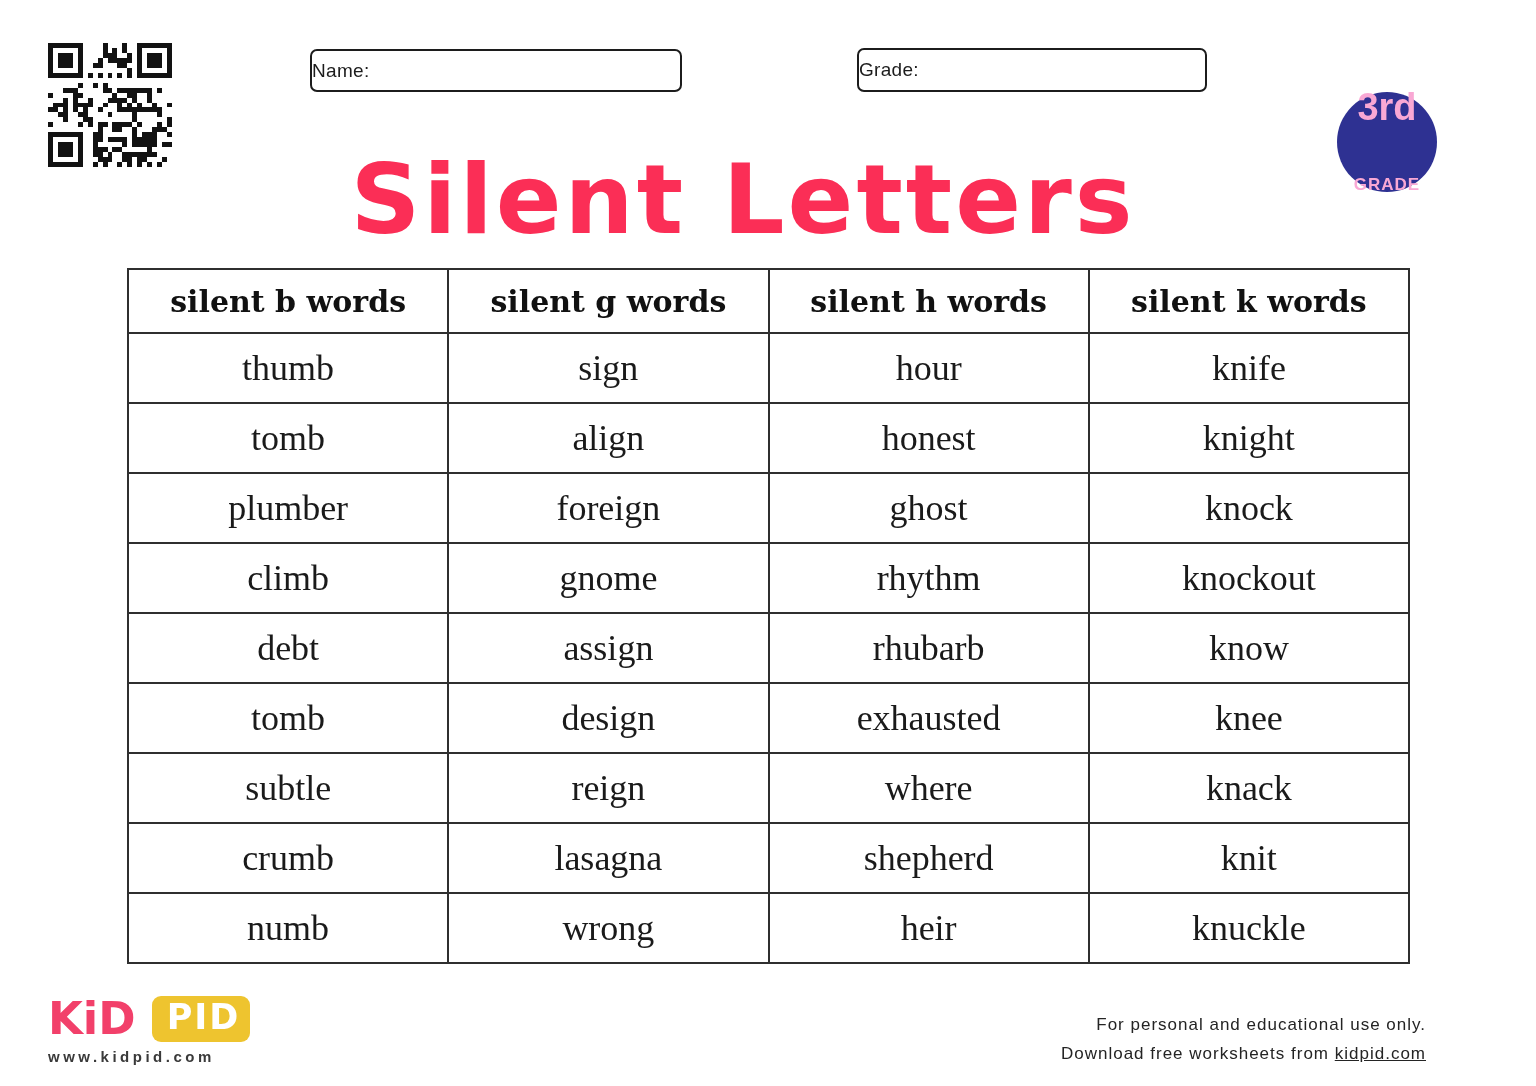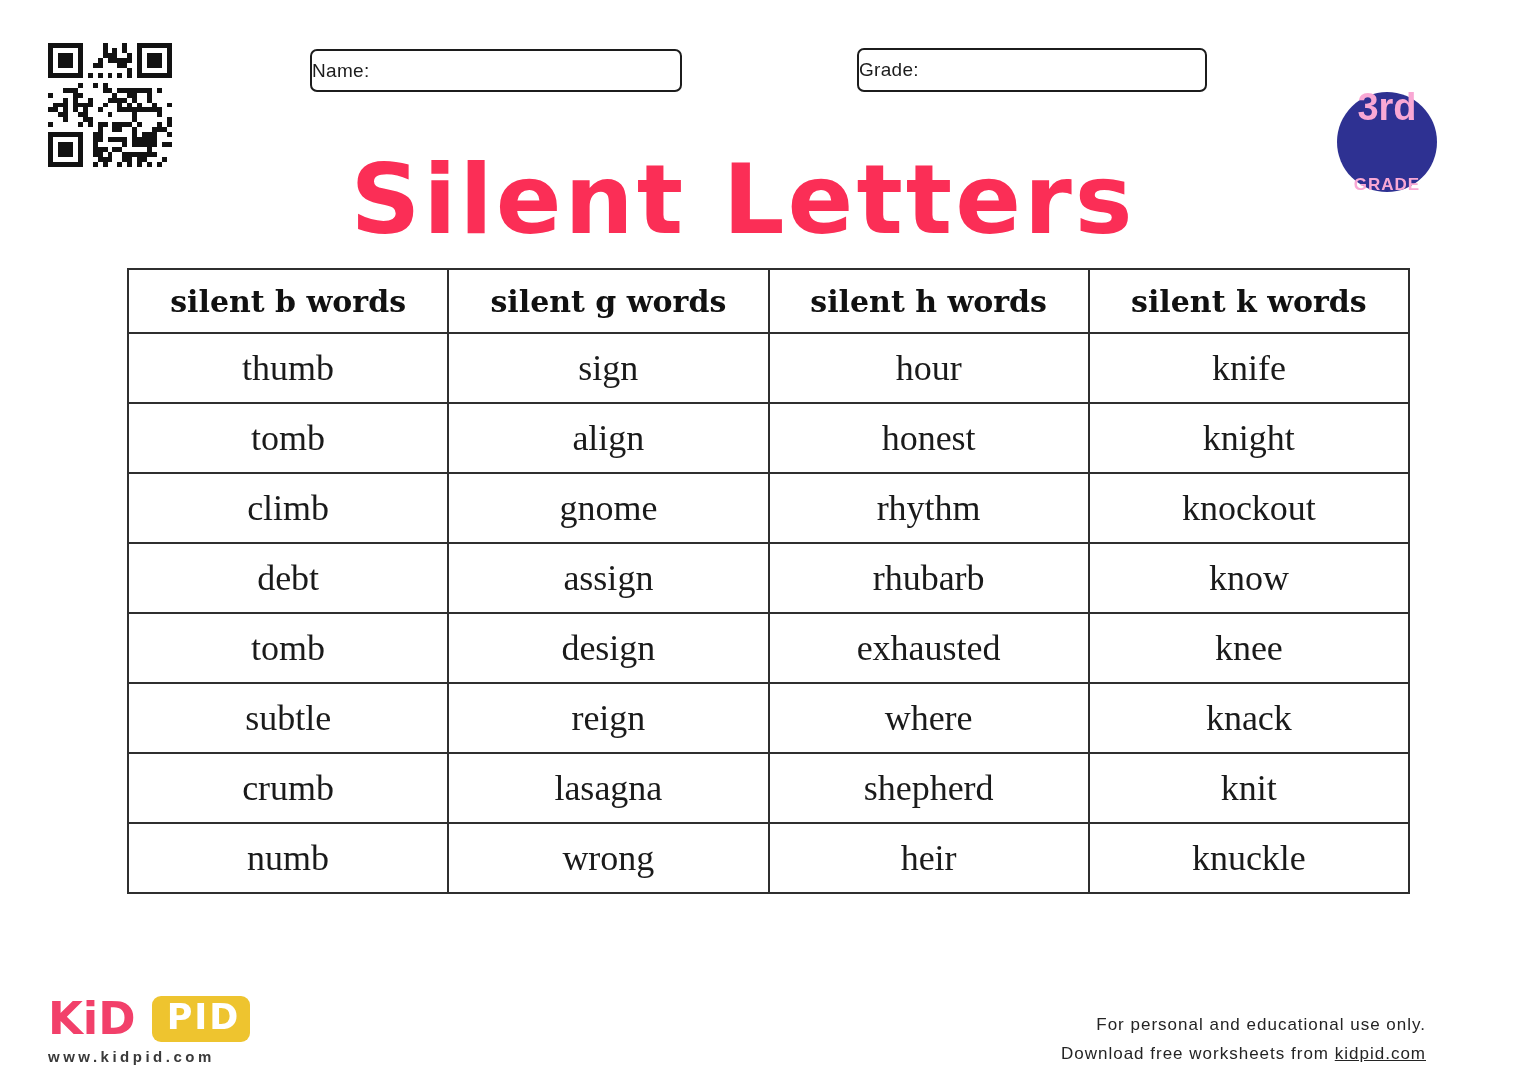--- a/index.html
+++ b/index.html
@@ -376,20 +376,26 @@
         <td>hour</td>
         <td>knife</td>
       </tr>
       <tr>
         <td>tomb</td>
         <td>align</td>
         <td>honest</td>
         <td>knight</td>
       </tr>
       <tr>
+        <td>plumber</td>
+        <td>foreign</td>
+        <td>ghost</td>
+        <td>knock</td>
+      </tr>
+      <tr>
         <td>climb</td>
         <td>gnome</td>
         <td>rhythm</td>
         <td>knockout</td>
       </tr>
       <tr>
         <td>debt</td>
         <td>assign</td>
         <td>rhubarb</td>
         <td>know</td>

